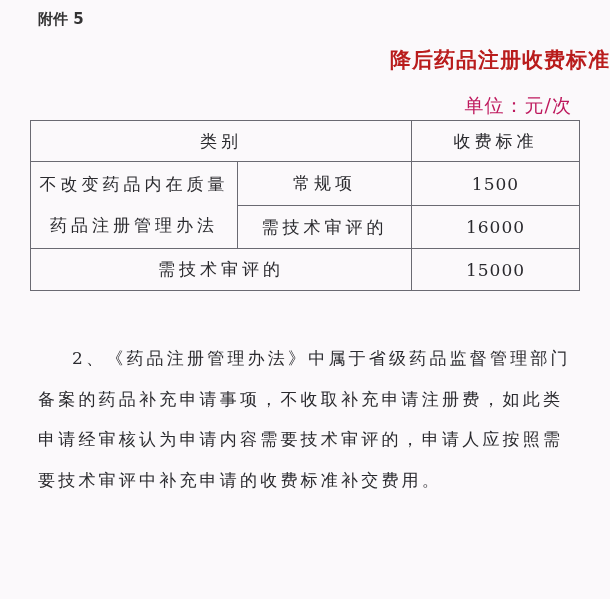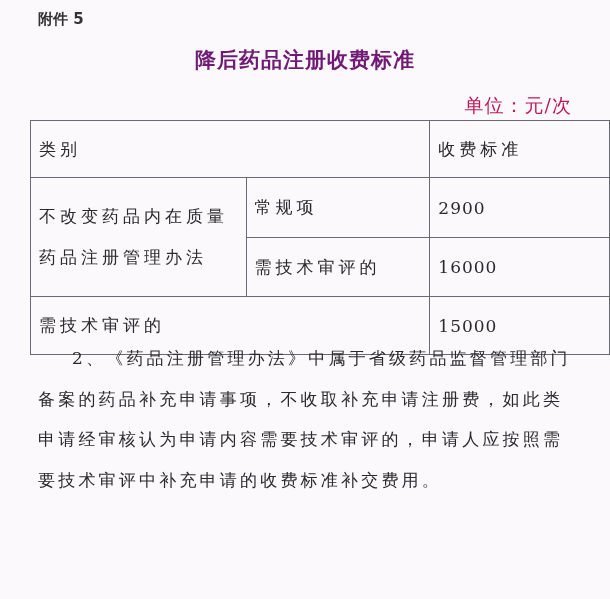--- a/index.html
+++ b/index.html
@@ -23,47 +23,47 @@
       font-size: 15px;
       font-weight: bold;
       color: #333;
       letter-spacing: 0px;
     }
     .doc-title {
       position: absolute;
       left: 0;
       width: 610px;
       top: 46px;
-      text-align: center;
+      text-align: right;
       font-family: "DejaVu Sans", "Liberation Sans", sans-serif;
       font-size: 21px;
       font-weight: bold;
-      color: #701a75;
+      color: #b91c1c;
       letter-spacing: 1px;
     }
     .unit-label {
       position: absolute;
       right: 38px;
       top: 93px;
       font-size: 19px;
       color: #be185d;
       letter-spacing: 1px;
     }
     .fee-table {
       position: absolute;
       left: 30px;
       top: 120px;
       border-collapse: collapse;
       font-size: 17px;
       color: #2a2a2e;
     }
     .fee-table td {
       border: 1.3px solid #6a6a72;
-      text-align: left;
-      padding: 8px;
+      text-align: center;
+      padding: 0;
       letter-spacing: 4px;
     }
     .fee-table td.num {
       letter-spacing: 1px;
       font-size: 17px;
     }
     .col1 { width: 206px; }
     .col2 { width: 173px; }
     .col3 { width: 167px; }
     .h-head { height: 40px; }
@@ -105,21 +105,21 @@
       <tr class="h-head">
     <td class="col1 h-head" colspan="2" style="width:379px;">类别</td>
     <td class="col3 h-head">收费标准</td>
   </tr>
   <tr class="h-r1">
     <td class="col1" rowspan="2">
       <div class="cat-merged">不改变药品内在质量</div>
       <div class="cat-merged">药品注册管理办法</div>
     </td>
     <td class="col2 h-r1">常规项</td>
-    <td class="col3 h-r1 num">2900</td>
+    <td class="col3 h-r1 num">1500</td>
   </tr>
   <tr class="h-r2">
     <td class="col2 h-r2">需技术审评的</td>
     <td class="col3 h-r2 num">16000</td>
   </tr>
   <tr class="h-r3">
     <td class="h-r3" colspan="2">需技术审评的</td>
     <td class="col3 h-r3 num">15000</td>
   </tr>
 </tbody>

